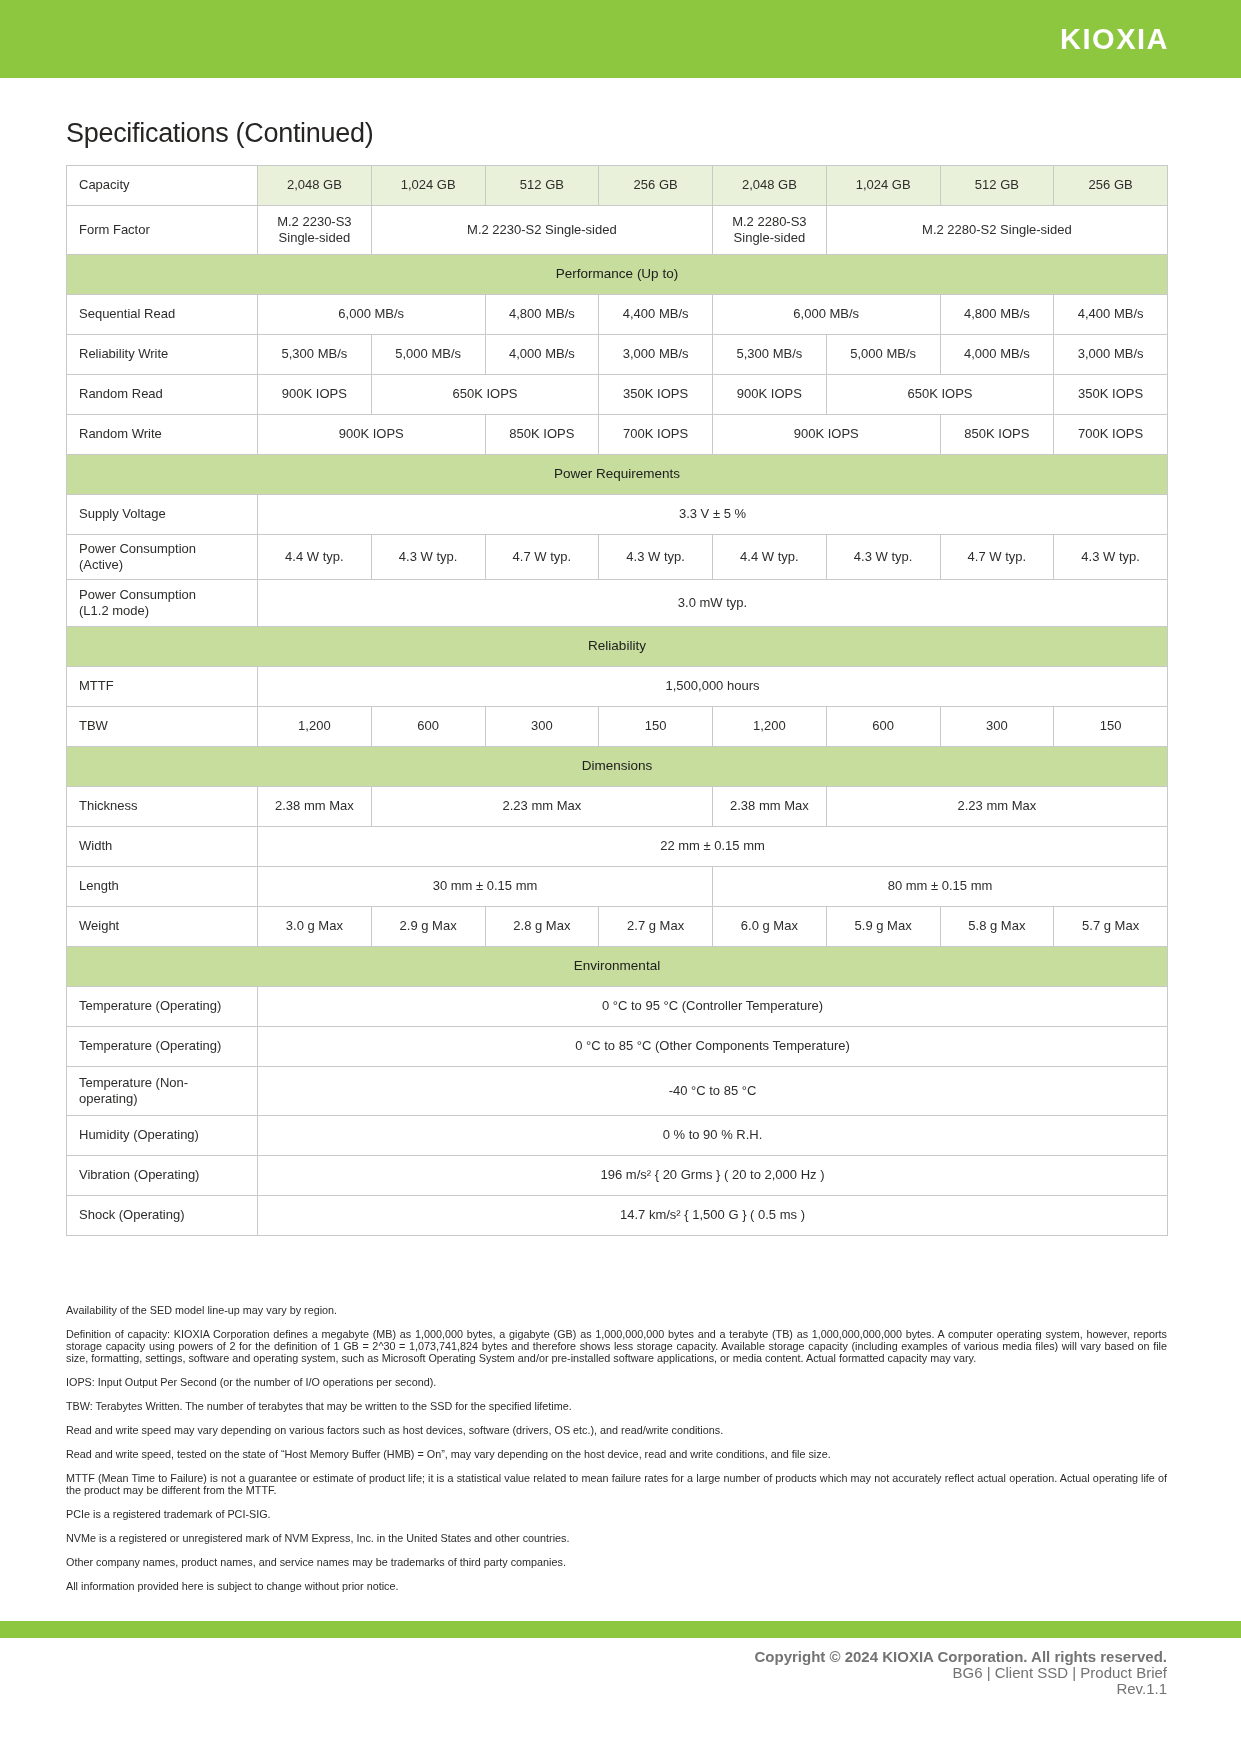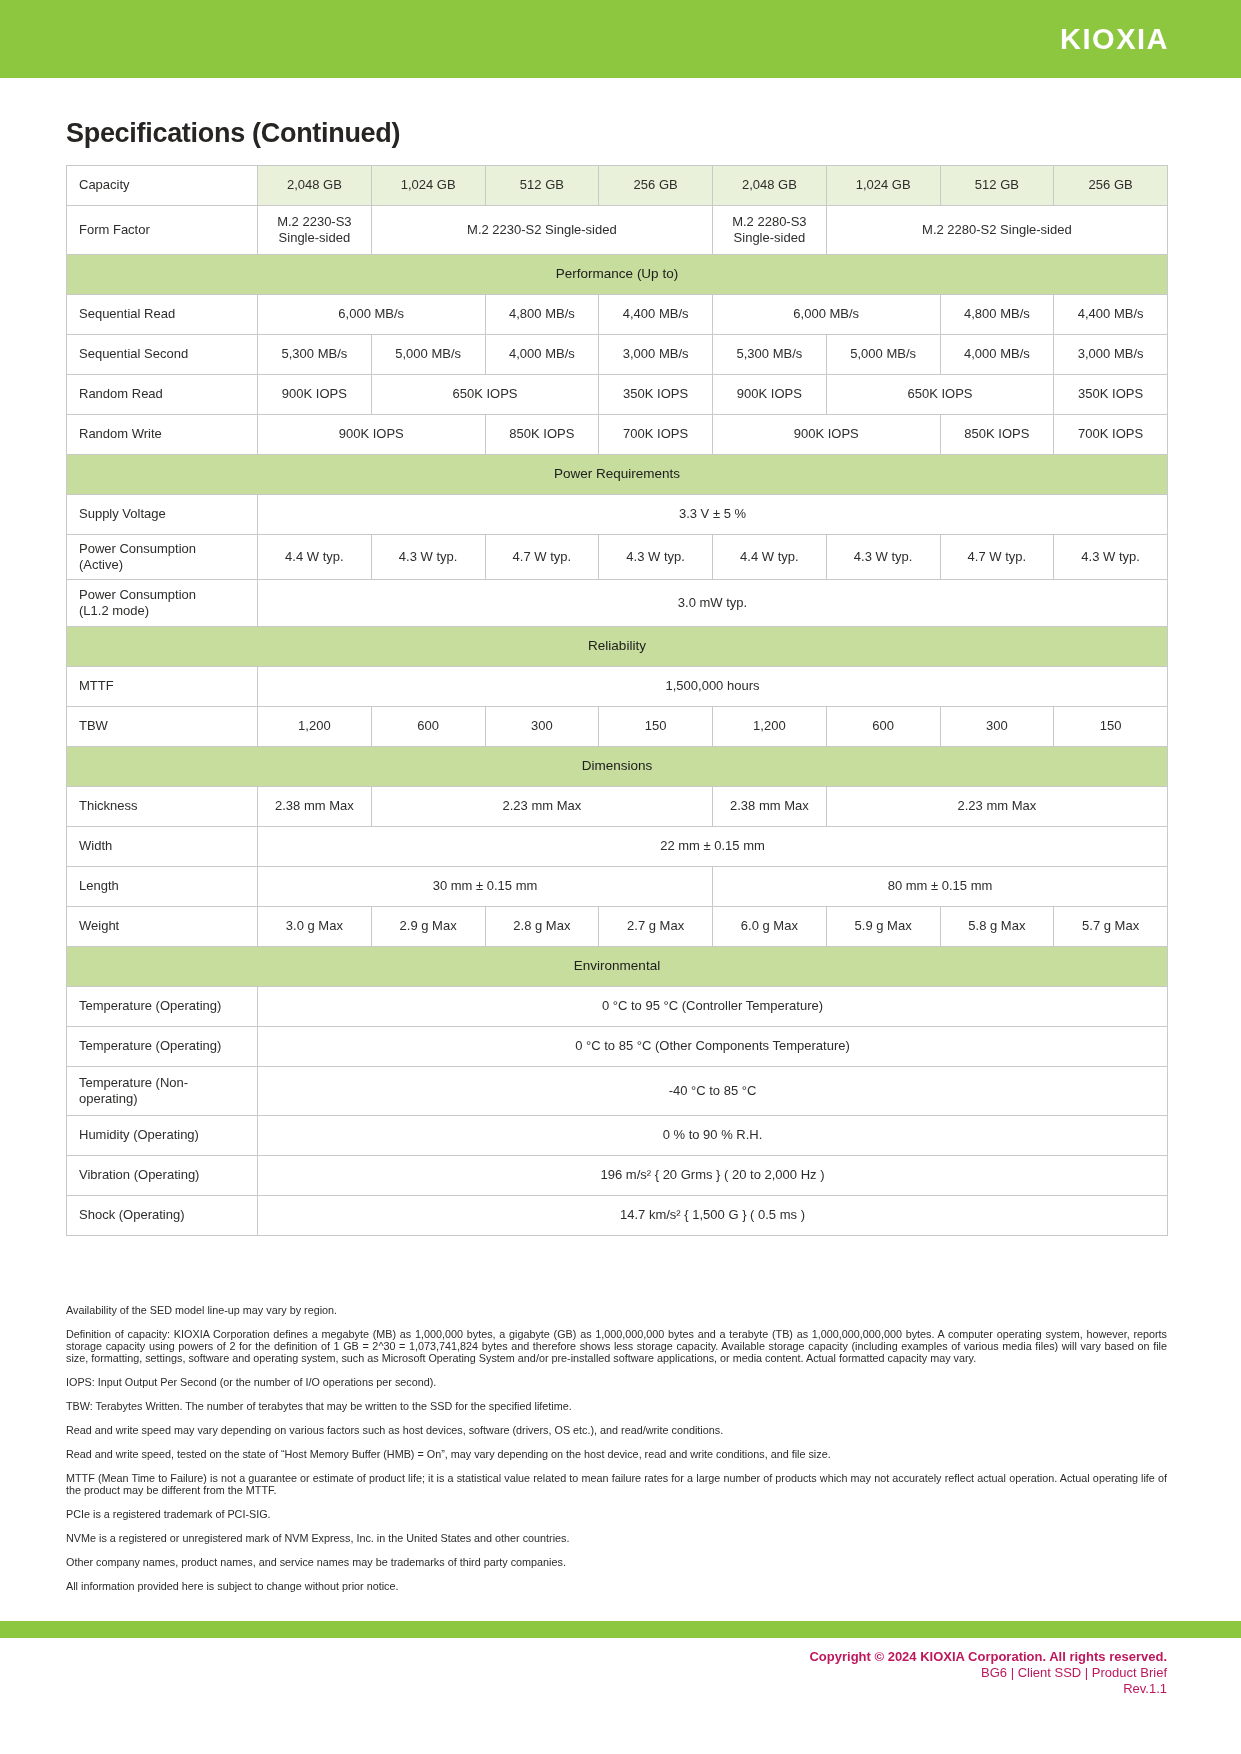--- a/index.html
+++ b/index.html
@@ -19,21 +19,21 @@
     display: flex; align-items: center; justify-content: flex-end;
     box-sizing: border-box; padding-right: 72px;
   }
   .logo {
     color: #ffffff; font-weight: bold; font-size: 29px;
     letter-spacing: 1.5px;
   }
   
   .content { margin: 0 74px 0 66px; width: 1101px; }
   h1.title {
-    font-size: 27px; font-weight: bold; color: #262523;
+    font-size: 27px; font-weight: normal; color: #262523;
     letter-spacing: -0.3px;
     margin: 40px 0 16px 0;
   }
   
   table.spec {
     width: 1101px; border-collapse: collapse; table-layout: fixed;
     font-size: 13px; color: #2e2d2c;
   }
   table.spec td, table.spec th {
     border: 1px solid #c9c9c9;
@@ -59,21 +59,21 @@
   
   .notes { margin-top: 68px; font-size: 10.8px; line-height: 12px; color: #2b2b2b; }
   .notes p { margin: 0 0 12px 0; text-align: justify; }
   
   .footbar {
     position: absolute; left: 0; top: 1621px;
     width: 100%; height: 17px; background: #8dc63f;
   }
   .foot-text {
     position: absolute; top: 1649px; right: 74px;
-    text-align: right; font-size: 13px; line-height: 16px; color: #be185d;
+    text-align: right; font-size: 15px; line-height: 16px; color: #737373;
   }
   .foot-text .bold { font-weight: bold; }
 </style>
 </head>
 <body>
 
 <div class="topbar">
   <span class="logo">KIOXIA</span>
 </div>
 
@@ -118,21 +118,21 @@
       <tr>
         <th class="rowlabel">Sequential Read</th>
         <td colspan="2">6,000 MB/s</td>
         <td>4,800 MB/s</td>
         <td>4,400 MB/s</td>
         <td colspan="2">6,000 MB/s</td>
         <td>4,800 MB/s</td>
         <td>4,400 MB/s</td>
       </tr>
       <tr>
-        <th class="rowlabel">Sequential Second</th>
+        <th class="rowlabel">Reliability Write</th>
         <td>5,300 MB/s</td>
         <td>5,000 MB/s</td>
         <td>4,000 MB/s</td>
         <td>3,000 MB/s</td>
         <td>5,300 MB/s</td>
         <td>5,000 MB/s</td>
         <td>4,000 MB/s</td>
         <td>3,000 MB/s</td>
       </tr>
       <tr>

